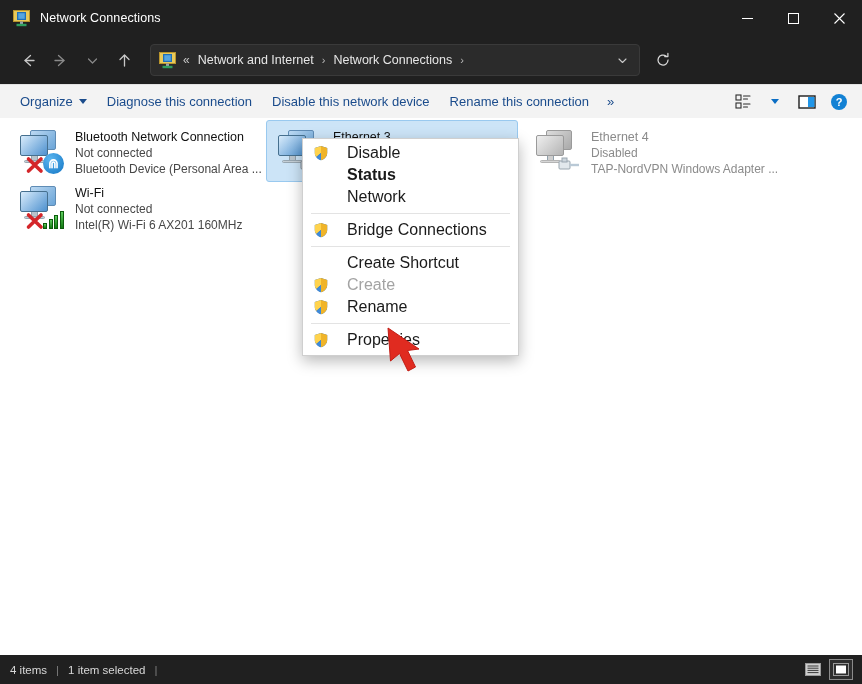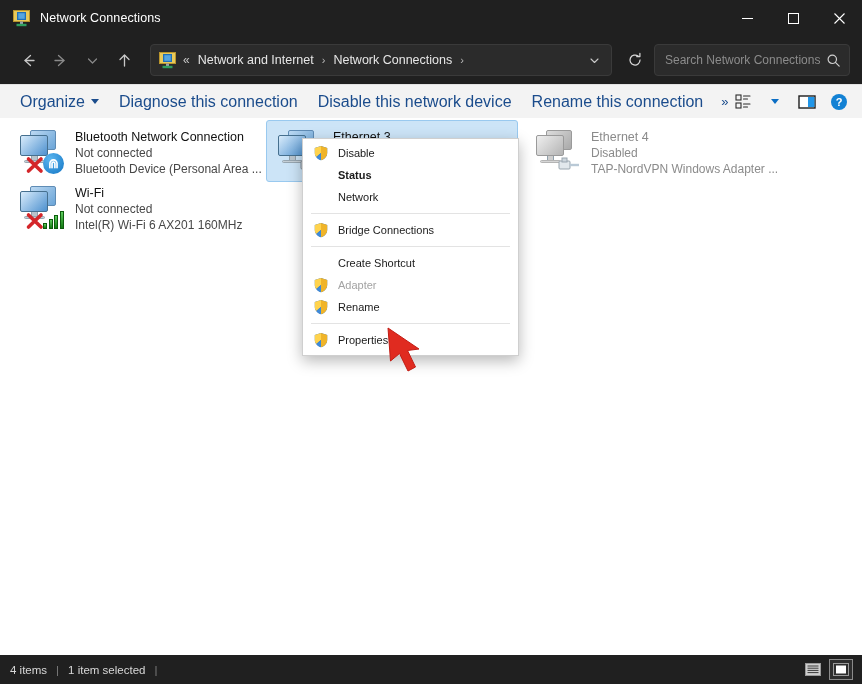--- a/index.html
+++ b/index.html
@@ -76,21 +76,21 @@
 
   
   .cmdbar {
     height: 34px; flex: 0 0 34px;
     background: #f3f3f3;
     border-top: 1px solid #e2e2e2;
     display: flex; align-items: center;
     padding: 0 10px; position: relative;
   }
   .cmd-item {
-    font-size: 16px; color: #1b4c8c;
+    font-size: 13px; color: #1b4c8c;
     padding: 4px 10px; display: flex; align-items: center; gap: 6px;
     white-space: nowrap;
   }
   .cmd-caret { width: 0; height: 0; border-left: 4px solid transparent; border-right: 4px solid transparent; border-top: 5px solid #1b4c8c; }
   .cmd-chevrons { color: #1b4c8c; font-size: 13px; padding: 4px 8px; letter-spacing: -1px; }
   .cmd-right { position: absolute; right: 8px; display: flex; align-items: center; gap: 2px; }
   .cmd-icobtn { width: 30px; height: 26px; display: flex; align-items: center; justify-content: center; }
   .caret-dn-blue { width: 0; height: 0; border-left: 4.5px solid transparent; border-right: 4.5px solid transparent; border-top: 5.5px solid #0b6ec4; }
 
   
@@ -135,22 +135,22 @@
   .ctxmenu {
     position: absolute;
     background: #ffffff;
     border: 1px solid #cfcfcf;
     box-shadow: 0 5px 14px rgba(0,0,0,.28);
     padding: 3px 0 4px 0;
     z-index: 40;
   }
   .ctx-item {
     height: 22px; display: flex; align-items: center;
-    padding: 0 14px 0 10px; gap: 9px;
-    font-size: 11px; color: #1a1a1a; white-space: nowrap;
+    padding: 0 14px 0 10px; gap: 18px;
+    font-size: 16px; color: #1a1a1a; white-space: nowrap;
   }
   .ctx-item.bold { font-weight: bold; }
   .ctx-item.disabled { color: #a3a3a3; }
   .ctx-shield { width: 16px; height: 16px; flex: 0 0 16px; }
   .ctx-spacer { width: 16px; flex: 0 0 16px; }
   .ctx-sep { height: 1px; background: #e3e3e3; margin: 5px 8px 5px 8px; }
 
   
   .arrow-anno { position: absolute; z-index: 60; pointer-events: none; }
 
@@ -253,29 +253,20 @@
       </span>
     </div>
 
     <div class="refresh-btn">
       <svg width="16" height="16" viewBox="0 0 16 16">
         <path d="M13 8 A5 5 0 1 1 11.1 4.1" fill="none" stroke="currentColor" stroke-width="1.25" stroke-linecap="round"></path>
         <path d="M12.9 1.4 L12.9 4.6 L9.7 4.6" fill="none" stroke="currentColor" stroke-width="1.25" stroke-linecap="round" stroke-linejoin="round"></path>
       </svg>
     </div>
 
-    <div class="search-box">
-      <input class="search-input" type="text" placeholder="Search Network Connections" style="">
-      <span class="search-ico">
-        <svg width="15" height="15" viewBox="0 0 15 15">
-          <circle cx="6.3" cy="6.3" r="4.2" fill="none" stroke="currentColor" stroke-width="1.2"></circle>
-          <path d="M9.4 9.4 L13.2 13.2" stroke="currentColor" stroke-width="1.2" stroke-linecap="round"></path>
-        </svg>
-      </span>
-    </div>
   </div>
 
   <div class="cmdbar">
     <div class="cmd-item">
       <span>Organize</span>
       <span class="cmd-caret"></span>
     </div>
     <div class="cmd-item">
       <span>Diagnose this connection</span>
     </div>
@@ -451,21 +442,21 @@
 
       <div class="ctx-item disabled">
         <span class="ctx-shield">
           <svg width="16" height="16" viewBox="0 0 16 16">
             <path d="M8 1 L14.2 3.1 V8 C14.2 11.6 11.4 14.2 8 15.3 C4.6 14.2 1.8 11.6 1.8 8 V3.1 Z" fill="#2f6fb5"></path>
             <path d="M8 1 L14.2 3.1 V8 C14.2 11.6 11.4 14.2 8 15.3 Z" fill="#f0b429"></path>
             <path d="M8 1 L1.8 3.1 V8 C1.8 9.6 2.4 11 3.3 12.1 L8 8 Z" fill="#ffd34d"></path>
             <path d="M8 8 L3.3 12.1 C4.5 13.6 6.1 14.7 8 15.3 Z" fill="#3f8ad8"></path>
           </svg>
         </span>
-        <span>Adapter</span>
+        <span>Create</span>
       </div>
 
       <div class="ctx-item">
         <span class="ctx-shield">
           <svg width="16" height="16" viewBox="0 0 16 16">
             <path d="M8 1 L14.2 3.1 V8 C14.2 11.6 11.4 14.2 8 15.3 C4.6 14.2 1.8 11.6 1.8 8 V3.1 Z" fill="#2f6fb5"></path>
             <path d="M8 1 L14.2 3.1 V8 C14.2 11.6 11.4 14.2 8 15.3 Z" fill="#f0b429"></path>
             <path d="M8 1 L1.8 3.1 V8 C1.8 9.6 2.4 11 3.3 12.1 L8 8 Z" fill="#ffd34d"></path>
             <path d="M8 8 L3.3 12.1 C4.5 13.6 6.1 14.7 8 15.3 Z" fill="#3f8ad8"></path>
           </svg>

